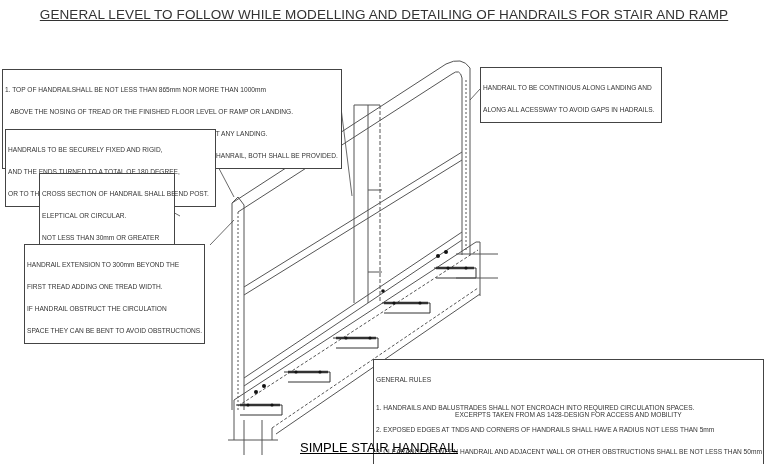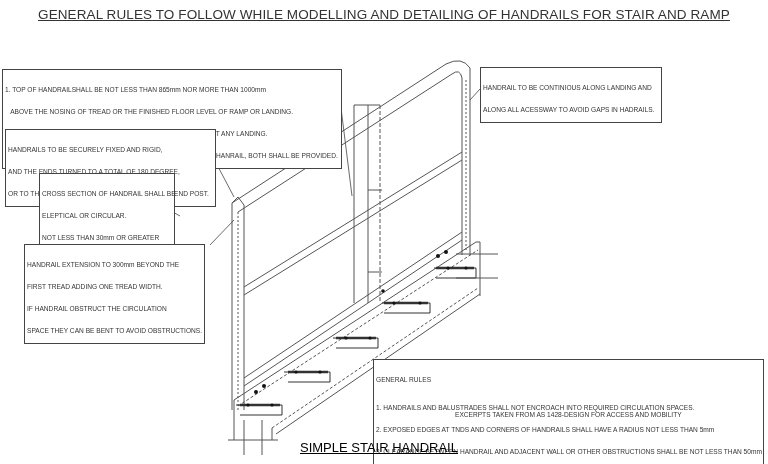--- a/index.html
+++ b/index.html
@@ -8,21 +8,21 @@
   .note { position: absolute; border: 1px solid #444; background: #fff; font-size: 6.6px; line-height: 7.4px; padding: 1px 2px; color: #333; white-space: pre; }
   .note .ln { display: block; }
   .caption { position: absolute; left: 300px; top: 440px; font-size: 13px; text-decoration: underline; color: #000000; }
   .excerpt { position: absolute; left: 455px; top: 411px; font-size: 6.6px; color: #333; }
   svg.drawing { position: absolute; left: 0; top: 0; }
   .gr-title { display:block; margin-bottom: 6px; }
 </style>
 </head>
 <body>
 
-<div class="title">GENERAL RULES TO FOLLOW WHILE MODELLING AND DETAILING OF HANDRAILS FOR STAIR AND RAMP</div>
+<div class="title">GENERAL LEVEL TO FOLLOW WHILE MODELLING AND DETAILING OF HANDRAILS FOR STAIR AND RAMP</div>
 
 <svg class="drawing" width="768" height="464" viewBox="0 0 768 464" xmlns="http://www.w3.org/2000/svg">
   <g fill="none" stroke="#555" stroke-width="1">
 
     <g>
       <line x1="232" y1="203" x2="446" y2="64"></line>
       <line x1="238" y1="212" x2="452" y2="74"></line>
 
       <path d="M446 64 Q 462 56 470 68 L 470 255"></path>
       <path d="M452 74 Q 460 68 462 78 L 462 255"></path>

